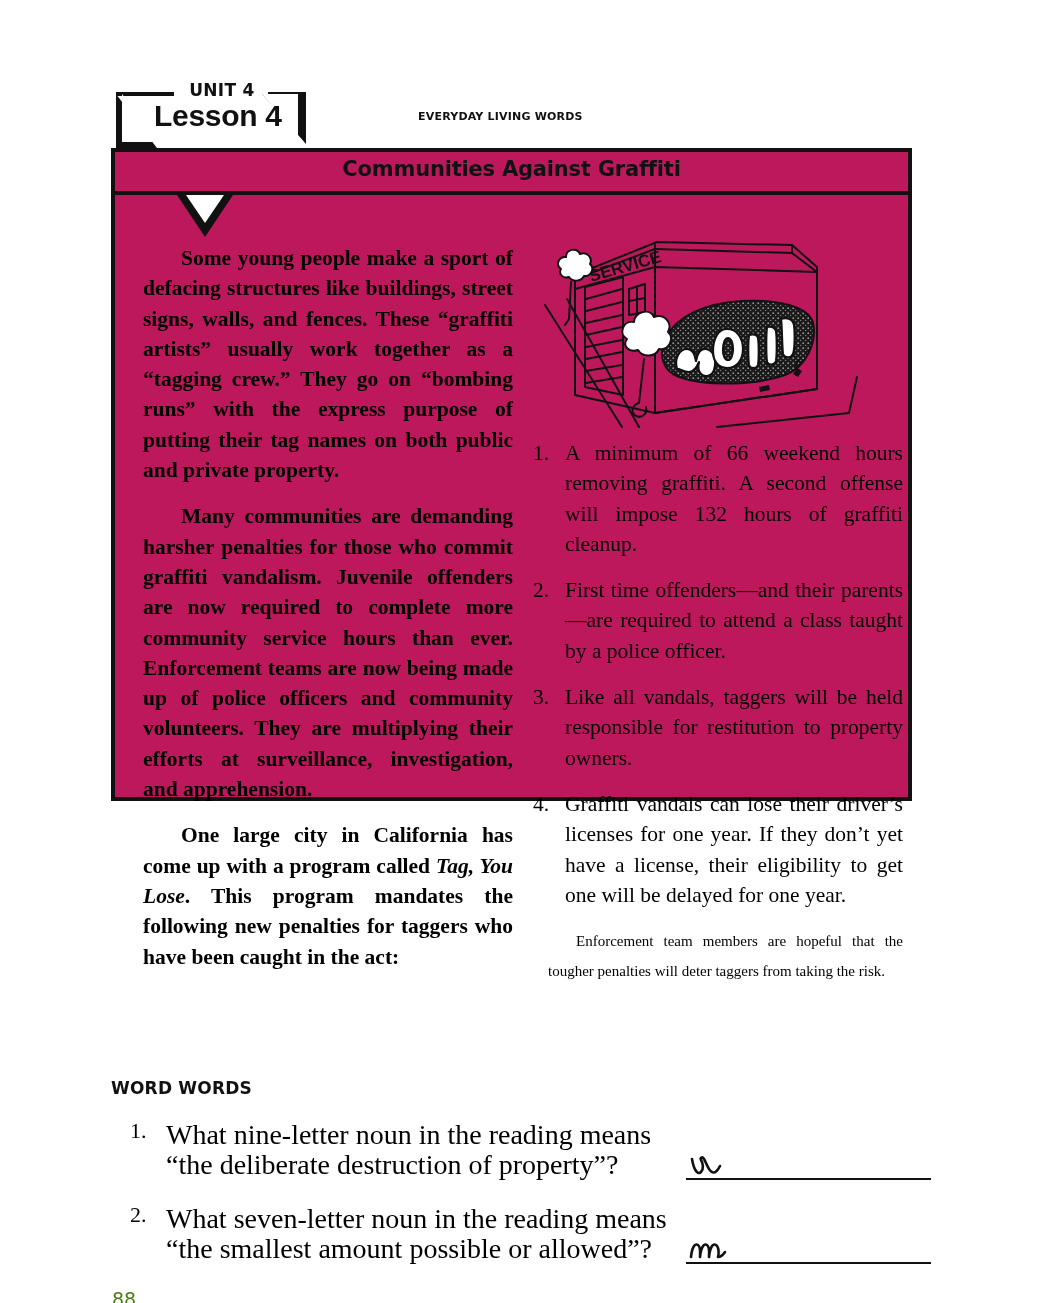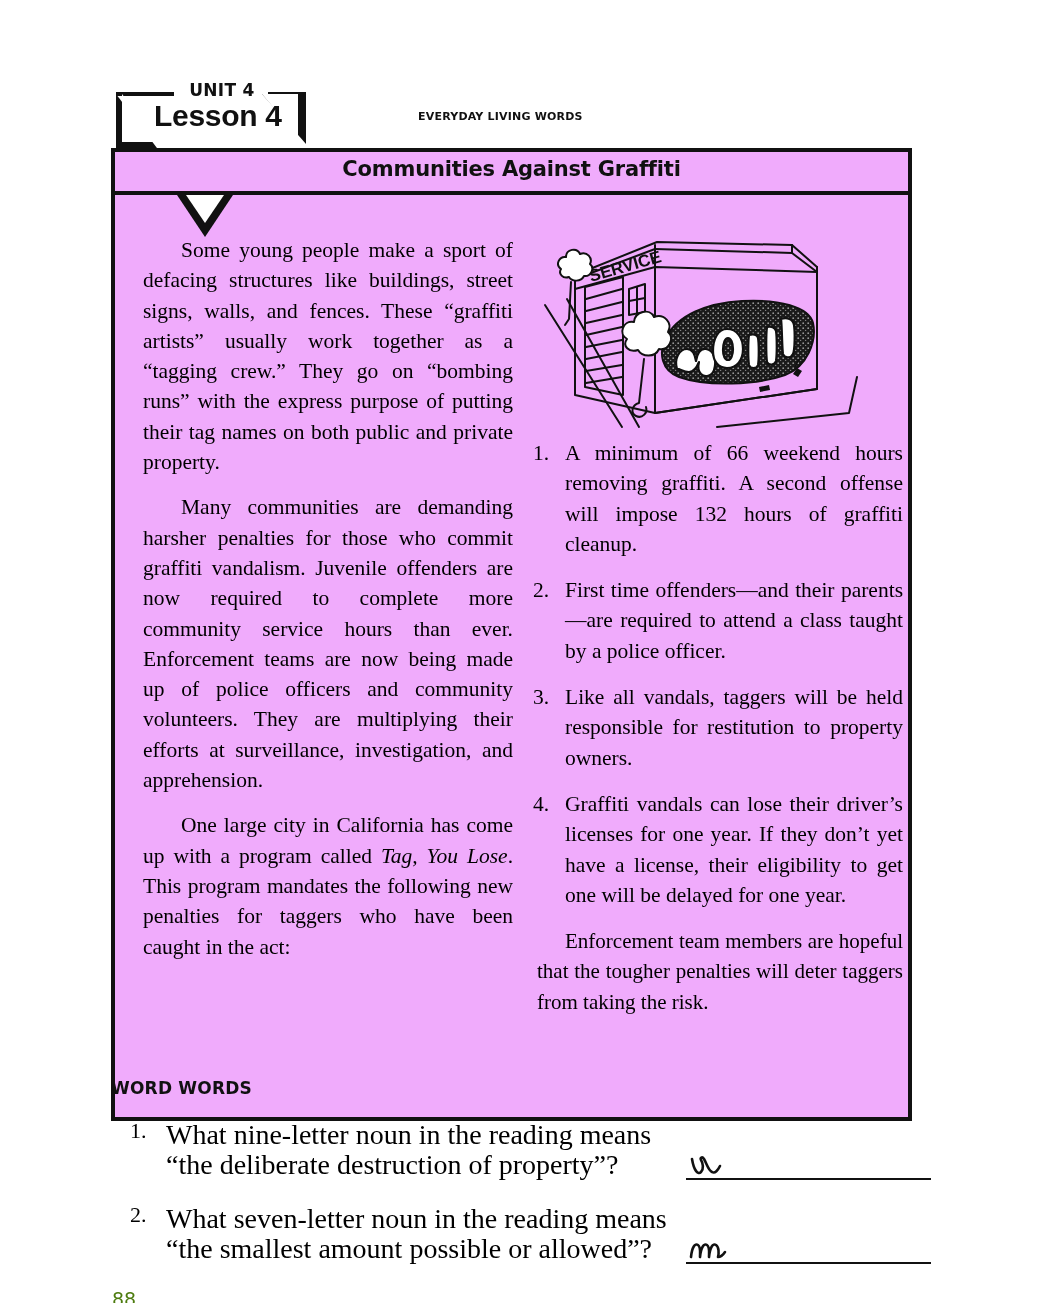--- a/index.html
+++ b/index.html
@@ -106,24 +106,24 @@
     letter-spacing: 0.2px;
     color: #111;
   }
 
   
   .reading-box {
     position: absolute;
     left: 111px;
     top: 148px;
     width: 801px;
-    height: 973px;
+    height: 653px;
     border: 4px solid #111;
     box-sizing: border-box;
-    background: #f0abfc;
+    background: #be185d;
   }
   .title-bar {
     position: relative;
     height: 43px;
     border-bottom: 4px solid #111;
     box-sizing: border-box;
   }
   .reading-title {
     position: absolute;
     left: 0; right: 0;
@@ -169,27 +169,28 @@
     width: 370px;
   }
   .col-right {
     position: absolute;
     left: 418px;
     top: 28px;
     width: 370px;
   }
 
   p.body-par {
-    margin: 8px 0 15px 0;
+    margin: 16px 0 15px 0;
     font-size: 21.5px;
     line-height: 30.3px;
     text-align: justify;
     text-indent: 38px;
     -webkit-hyphens: none;
     hyphens: none;
+    font-weight: bold;
   }
   p.body-par.last { margin-bottom: 0; }
   p.body-par .ital { font-style: italic; }
 
   
   .illustration {
     position: relative;
     width: 355px;
     height: 205px;
     margin: 0 0 6px -6px;
@@ -212,22 +213,22 @@
   }
   ol.penalty-list li .num {
     position: absolute;
     left: 0;
     top: 0;
     width: 26px;
     text-align: left;
   }
 
   p.closing-par {
-    margin: 2px 0 0 4px;
-    font-size: 21px;
+    margin: 2px 0 0 15px;
+    font-size: 15px;
     line-height: 30.3px;
     text-align: justify;
     text-indent: 28px;
   }
 
   
   .word-search {
     position: absolute;
     left: 111px;
     top: 1078px;

